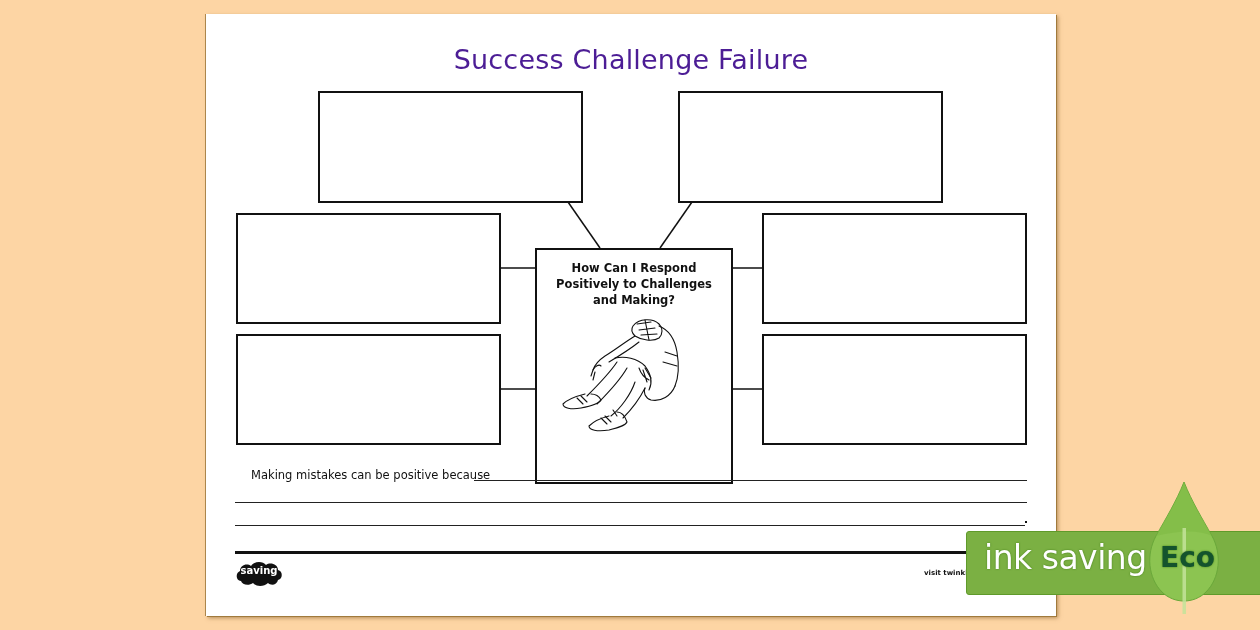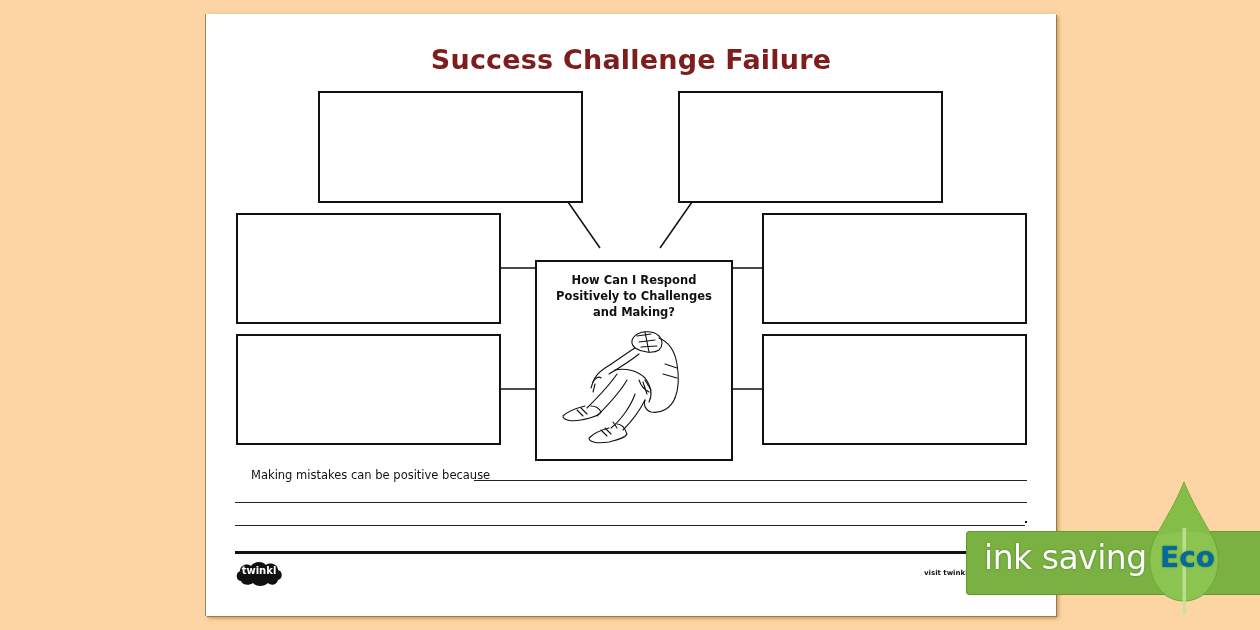--- a/index.html
+++ b/index.html
@@ -8,22 +8,22 @@
     background:#fdd5a4;
     font-family:"DejaVu Sans", sans-serif;
   }
   .page {
     position:absolute; left:206px; top:14px; width:850px; height:602px;
     background:#ffffff;
     box-shadow: 1px 1px 0 #a07a3c, 2px 2px 4px rgba(120,80,30,0.55), -1px 0 0 #b08a50;
   }
   .title {
     position:absolute; left:0; right:0; top:30px; text-align:center;
-    font-family:"DejaVu Sans", sans-serif; font-weight:bold; font-size:27px;
-    color:#7f1d1d; letter-spacing:0.2px;
+    font-family:"DejaVu Sans", sans-serif; font-weight:normal; font-size:27px;
+    color:#4c1d95; letter-spacing:0.2px;
   }
   .box {
     position:absolute; border:2px solid #111; box-sizing:border-box; background:#fff;
   }
   .center-box { text-align:center; }
   .center-title {
     margin-top:10px; font-weight:bold; font-size:11.5px; line-height:16px; color:#111;
   }
   svg.lines { position:absolute; left:0; top:0; }
   .prompt {
@@ -45,21 +45,21 @@
     position:absolute; left:966px; top:531px; width:300px; height:64px;
     background:#7bb043; border:1.5px solid #5f9a2a; border-radius:3px; box-sizing:border-box;
   }
   .eco-label {
     position:absolute; left:984px; top:538px; font-size:33px; color:#fff;
     font-family:"DejaVu Sans", sans-serif; letter-spacing:-0.5px;
     text-shadow: 0 0 2px #3f7a14;
   }
   svg.leaf { position:absolute; left:1140px; top:478px; }
   .eco-word {
-    position:absolute; left:1160px; top:541px; font-size:28px; font-weight:bold; color:#0369a1;
+    position:absolute; left:1160px; top:541px; font-size:28px; font-weight:bold; color:#14532d;
     text-shadow: 0 0 2px #3f7a14;
     text-align: right;
   }
 </style>
 </head>
 <body>
 
 <div class="page">
   <div class="title">Success Challenge Failure</div>
 
@@ -74,21 +74,21 @@
     <line x1="526" y1="375" x2="556" y2="375" stroke="#111" stroke-width="1.5"></line>
   </svg>
 
   <div class="box" style="left:112px; top:77px; width:265px; height:112px;"></div>
   <div class="box" style="left:472px; top:77px; width:265px; height:112px;"></div>
   <div class="box" style="left:30px; top:199px; width:265px; height:111px;"></div>
   <div class="box" style="left:556px; top:199px; width:265px; height:111px;"></div>
   <div class="box" style="left:30px; top:320px; width:265px; height:111px;"></div>
   <div class="box" style="left:556px; top:320px; width:265px; height:111px;"></div>
 
-  <div class="box center-box" style="left:329px; top:246px; width:198px; height:201px;">
+  <div class="box center-box" style="left:329px; top:234px; width:198px; height:236px;">
     <div class="center-title">
       <div>How Can I Respond</div>
       <div>Positively to Challenges</div>
       <div>and Making?</div>
     </div>
     <svg width="160" height="130" viewBox="0 0 160 130" style="position:absolute; left:18px; top:62px;" fill="none" stroke="#111" stroke-width="1.1" stroke-linecap="round" stroke-linejoin="round">
 
       <path d="M78 14 C84 6, 98 6, 104 12 C108 16, 108 22, 104 26 C98 30, 86 28, 80 24 C76 20, 76 17, 78 14 Z"></path>
       <path d="M82 12 L96 10 M84 18 L100 16 M86 23 L102 22 M90 8 L94 28"></path>
 
@@ -122,21 +122,21 @@
   <div class="rule" style="left:29px; width:792px; top:488px;"></div>
   <div class="rule" style="left:29px; width:790px; top:511px;"></div>
   <div style="position:absolute; left:819px; top:507px; width:2px; height:2px; background:#111;"></div>
 
   <div class="footer-rule"></div>
 
   <div class="logo">
     <svg width="48" height="28" viewBox="0 0 48 28">
       <path d="M6 22 C1 22, 0 14, 5 12 C5 6, 12 4, 16 7 C19 2, 28 2, 31 6 C35 3, 43 5, 43 11 C48 12, 48 20, 43 21 C42 26, 36 27, 33 24 C29 28, 21 28, 18 24 C14 27, 7 26, 6 22 Z" fill="#111"></path>
     </svg>
-    <div class="logo-text">twinkl</div>
+    <div class="logo-text">saving</div>
   </div>
 
   <div class="visit">visit twinkl.c</div>
 </div>
 
 <div class="eco-banner"></div>
 <div class="eco-label">ink saving</div>
 
 <svg class="leaf" width="90" height="140" viewBox="0 0 90 140">
   <path d="M44 4 C52 24, 62 40, 72 58 C82 76, 80 100, 66 114 C54 126, 34 126, 22 114 C8 100, 6 76, 16 58 C26 40, 36 24, 44 4 Z" fill="#8cc451" stroke="#6aa83a" stroke-width="1"></path>

